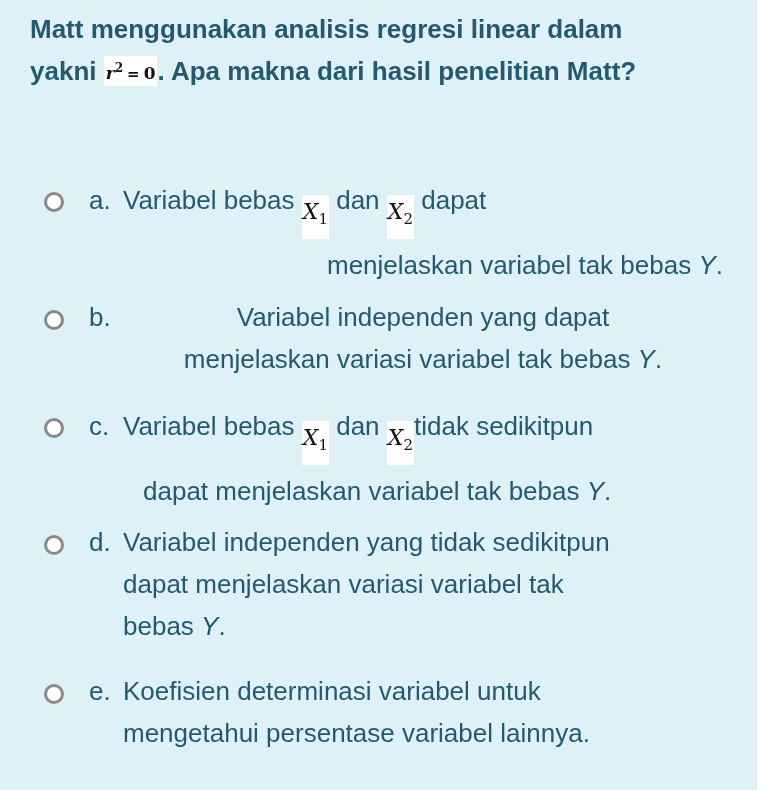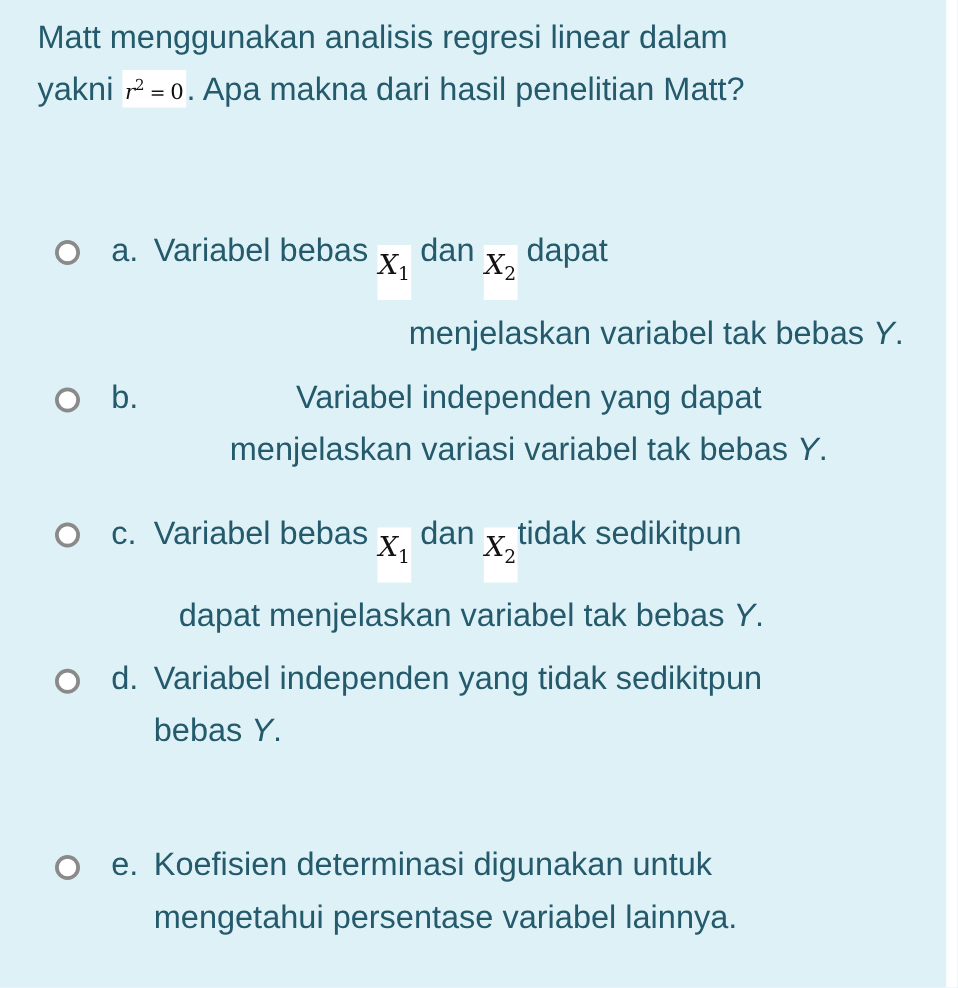--- a/index.html
+++ b/index.html
@@ -9,21 +9,21 @@
     font-family: "Liberation Sans", "DejaVu Sans", sans-serif;
   }
   .panel {
     position: absolute; left: 0; top: 0;
     width: 757px; height: 790px;
     background: #def1f7;
     color: #245a6b;
   }
   .question {
     position: absolute; left: 30px; top: 8px; width: 700px;
-    font-size: 26px; line-height: 42px;
+    font-size: 26px; line-height: 42px; font-weight: bold;
   }
   .mathbox {
     display: inline-block; background: #ffffff; color: #111;
     font-family: "DejaVu Serif", "Liberation Serif", serif;
     vertical-align: middle; line-height: 1;
   }
   .mathbox.r2 { font-size: 17px; padding: 6px 2px 2px 2px; height: 22px; margin-top: -4px; }
   .mathbox.r2 sup { font-size: 12px; vertical-align: 7px; }
   .mathbox.r2 .eq { font-family: "DejaVu Sans", sans-serif; font-size: 15px; margin: 0 4px; }
   .mathbox.var { font-size: 22px; font-style: italic; padding: 0 1px; height: 44px; line-height: 34px; vertical-align: -10px; }
@@ -79,26 +79,27 @@
       <span class="line" style="line-height:44px;"><span>Variabel bebas </span><span class="mathbox var"><span>X</span><sub>1</sub></span><span> dan </span><span class="mathbox var"><span>X</span><sub>2</sub></span><span>tidak sedikitpun</span></span>
       <span class="line" style="line-height:52px;margin-left:20px;"><span>dapat menjelaskan variabel tak bebas </span><span class="yvar">Y</span><span>.</span></span>
     </div>
   </div>
 
   <div class="option" style="top:521px;">
     <span class="radio" style="top:14px;"></span>
     <span class="opt-letter" style="line-height:42px;">d.</span>
     <div class="opt-text" style="line-height:42px;">
       <span class="line">Variabel independen yang tidak sedikitpun</span>
+      <span class="line">dapat menjelaskan variasi variabel tak</span>
       <span class="line"><span>bebas </span><span class="yvar">Y</span><span>.</span></span>
     </div>
   </div>
 
   <div class="option" style="top:670px;">
     <span class="radio" style="top:14px;"></span>
     <span class="opt-letter" style="line-height:42px;">e.</span>
     <div class="opt-text" style="line-height:42px;">
-      <span class="line">Koefisien determinasi digunakan untuk</span>
+      <span class="line">Koefisien determinasi variabel untuk</span>
       <span class="line">mengetahui persentase variabel lainnya.</span>
     </div>
   </div>
 
 </div>
 
 </body></html>

